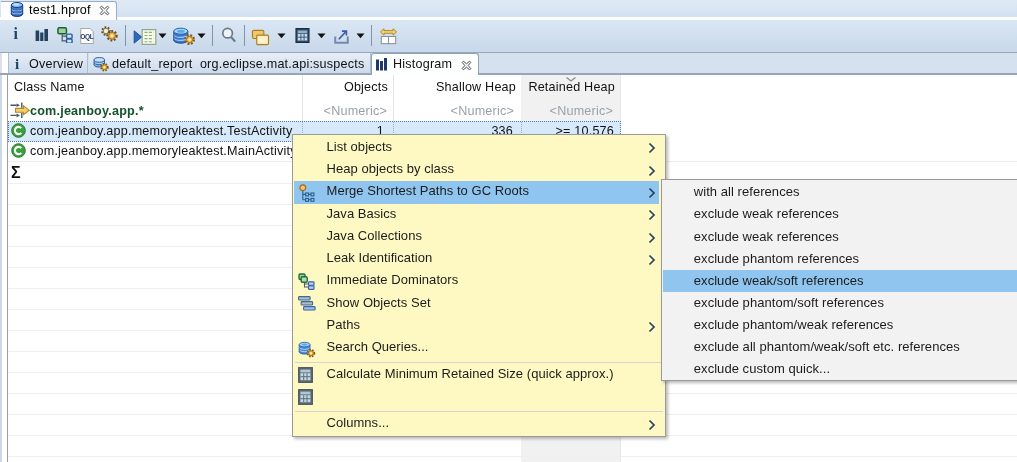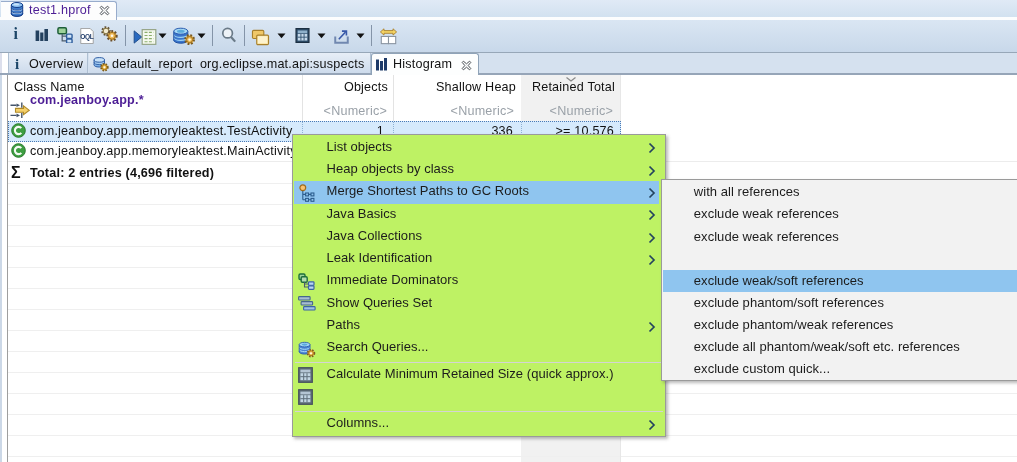--- a/index.html
+++ b/index.html
@@ -30,51 +30,50 @@
       <div class="a" style="left:8px;top:380.5px;width:1009px;height:1px;background:#efefef"></div>
     </div>
 
   <div class="a" style="left:301.5px;top:0;width:1px;height:46px;background:#e3e3e3"></div>
   <div class="a" style="left:392.5px;top:0;width:1px;height:46px;background:#e3e3e3"></div>
   <div class="a" style="left:619.5px;top:0;width:1px;height:387px;background:#e7e7e7"></div>
 
   <div class="a" style="left:14px;top:4.5px">Class Name</div>
   <div class="a r" style="left:301px;top:4.5px;width:87px">Objects</div>
   <div class="a r" style="left:392px;top:4.5px;width:124px">Shallow Heap</div>
-  <div class="a r" style="left:520px;top:4.5px;width:95px">Retained Total</div>
+  <div class="a r" style="left:520px;top:4.5px;width:95px">Retained Heap</div>
   <svg class="a" style="left:565.5px;top:1.5px" width="10" height="5">
       <polyline points="0.5,0.5 5,4 9.5,0.5" fill="none" stroke="#8a8a8a" stroke-width="1.2"></polyline>
     </svg>
 
   <svg class="ic" style="left:9px;top:25px" width="21" height="20" viewBox="0 0 21 20">
     <path d="M1.5 5.2 H7.5 M12.8 2.6 V7.8" stroke="#44546a" stroke-width="1.4"></path>
     <path d="M7.5 3.4 L11 5.2 L7.5 7 Z" fill="#44546a"></path>
     <path d="M1.5 15.4 H7.5 M12.8 12.8 V18" stroke="#44546a" stroke-width="1.4"></path>
     <path d="M7.5 13.6 L11 15.4 L7.5 17.2 Z" fill="#44546a"></path>
     <path d="M6.5 8.4 H14.5 V5.9 L20.3 10.3 L14.5 14.7 V12.2 H6.5 Z" fill="#f5d06a" stroke="#b08a2a" stroke-width="1.1"></path>
   </svg>
-  <div class="a" style="left:30px;top:18px;font-weight:bold;color:#4c1d95">com.jeanboy.app.*</div>
+  <div class="a" style="left:30px;top:29px;font-weight:bold;color:#14532d">com.jeanboy.app.*</div>
   <div class="a r" style="left:301px;top:29px;width:86px;color:#9aa1a8">&lt;Numeric&gt;</div>
   <div class="a r" style="left:392px;top:29px;width:122px;color:#9aa1a8">&lt;Numeric&gt;</div>
   <div class="a r" style="left:520px;top:29px;width:93px;color:#9aa1a8">&lt;Numeric&gt;</div>
 
   <div class="a" style="left:7.5px;top:46px;width:613px;height:20.5px;background:#d6eafc;border:1px dotted #4a7ab5"></div>
   <div class="a" style="left:301.5px;top:47px;width:1px;height:18.5px;border-left:1px dotted #8fb2d4"></div>
   <div class="a" style="left:392.5px;top:47px;width:1px;height:18.5px;border-left:1px dotted #8fb2d4"></div>
   <div class="a" style="left:520.5px;top:47px;width:1px;height:18.5px;border-left:1px dotted #8fb2d4"></div>
   <div class="a" style="left:30px;top:49px">com.jeanboy.app.memoryleaktest.TestActivity</div>
   <div class="a r" style="left:301px;top:49px;width:83px">1</div>
   <div class="a r" style="left:392px;top:49px;width:121px">336</div>
   <div class="a r" style="left:520px;top:49px;width:94px">&gt;= 10,576</div>
 
   <div class="a" style="left:30px;top:69px">com.jeanboy.app.memoryleaktest.MainActivity</div>
 
   <div class="a" style="left:8px;top:86.3px;width:1009px;height:1px;background:#ececec"></div>
   <div class="a" style="left:11px;top:89px;font-size:16px;font-weight:bold">Σ</div>
-  <div class="a" style="left:30px;top:91px;font-weight:bold">Total: 2 entries (4,696 filtered)</div>
 
   <svg class="ic" style="left:11px;top:48px" width="15" height="15" viewBox="0 0 15 15">
     <circle cx="7.5" cy="7.5" r="6.8" fill="#3d9e41" stroke="#2a7a2e" stroke-width="1"></circle>
     <path d="M10.26 9.81 A3.6 3.6 0 1 1 10.26 5.19" stroke="#f4faf4" stroke-width="2.1" fill="none"></path>
   </svg>
   <svg class="ic" style="left:11px;top:68px" width="15" height="15" viewBox="0 0 15 15">
     <circle cx="7.5" cy="7.5" r="6.8" fill="#3d9e41" stroke="#2a7a2e" stroke-width="1"></circle>
     <path d="M10.26 9.81 A3.6 3.6 0 1 1 10.26 5.19" stroke="#f4faf4" stroke-width="2.1" fill="none"></path>
   </svg>
 </div>
@@ -91,21 +90,21 @@
   <rect x="1.3" y="4" width="11.4" height="8.8" fill="#3f7ccc"></rect>
   <path d="M1.3 12.8 a5.7 2.5 0 0 0 11.4 0" fill="none" stroke="#16408c" stroke-width="0.9"></path>
   <path d="M1.3 9.9 a5.7 2.5 0 0 0 11.4 0" fill="none" stroke="#d6e8fa" stroke-width="1.1"></path>
   <path d="M1.3 9.6 a5.7 2.5 0 0 0 11.4 0" fill="none" stroke="#16408c" stroke-width="0.8"></path>
   <path d="M1.3 7 a5.7 2.5 0 0 0 11.4 0" fill="none" stroke="#d6e8fa" stroke-width="1.1"></path>
   <path d="M1.3 6.7 a5.7 2.5 0 0 0 11.4 0" fill="none" stroke="#16408c" stroke-width="0.8"></path>
   <path d="M1.3 4 v8.8 M12.7 4 v8.8" stroke="#16408c" stroke-width="1"></path>
   <ellipse cx="7" cy="4" rx="5.7" ry="2.5" fill="#8ec2f2" stroke="#16408c" stroke-width="1"></ellipse>
   <ellipse cx="6.2" cy="3.4" rx="3" ry="1.1" fill="#c8e4fa"></ellipse>
 </svg>
-<div class="a" style="left:29px;top:3px;color:#4c1d95">test1.hprof</div>
+<div class="a" style="left:29px;top:3px;color:#000000">test1.hprof</div>
 <svg class="ic" style="left:98.5px;top:5px" width="11" height="11" viewBox="0 0 11 11">
   <path d="M1.2 2.4 L2.4 1.2 L5.5 3.8 L8.6 1.2 L9.8 2.4 L7.2 5.5 L9.8 8.6 L8.6 9.8 L5.5 7.2 L2.4 9.8 L1.2 8.6 L3.8 5.5 Z" fill="none" stroke="#4a4f55" stroke-width="1"></path>
 </svg>
 
 <div class="a" id="toolbar" style="left:0;top:20px;width:1017px;height:31.5px;background:linear-gradient(#dae6f3,#c8d8ea)">
   <div class="a" style="left:125px;top:5px;width:1px;height:21px;background:#8494a8"></div>
   <div class="a" style="left:211.7px;top:5px;width:1px;height:21px;background:#8494a8"></div>
   <div class="a" style="left:243.7px;top:5px;width:1px;height:21px;background:#8494a8"></div>
   <div class="a" style="left:370.7px;top:5px;width:1px;height:21px;background:#8494a8"></div>
 </div>
@@ -230,21 +229,21 @@
 <svg class="ic" style="left:376px;top:58px" width="13" height="13" viewBox="0 0 13 13">
   <rect x="0" y="1.5" width="3" height="11" fill="#1e3a68"></rect>
   <rect x="4" y="3" width="3" height="9.5" fill="#1e3a68"></rect>
   <rect x="8" y="0" width="3" height="12.5" fill="#1e3a68"></rect>
 </svg>
 <div class="a" style="left:393px;top:57px">Histogram</div>
 <svg class="ic" style="left:461px;top:59.5px" width="11" height="11" viewBox="0 0 11 11">
   <path d="M1.2 2.4 L2.4 1.2 L5.5 3.8 L8.6 1.2 L9.8 2.4 L7.2 5.5 L9.8 8.6 L8.6 9.8 L5.5 7.2 L2.4 9.8 L1.2 8.6 L3.8 5.5 Z" fill="none" stroke="#4a4f55" stroke-width="1"></path>
 </svg>
 
-<div class="a" id="menu" style="left:292px;top:133.5px;width:374px;height:303.5px;background:#bef264;border:1px solid #9a9a9a;box-shadow:2px 2px 3px rgba(90,90,90,.42);font-size:13px;color:#1c1c1c;letter-spacing:0.05px">
+<div class="a" id="menu" style="left:292px;top:133.5px;width:374px;height:303.5px;background:#fef9c3;border:1px solid #9a9a9a;box-shadow:2px 2px 3px rgba(90,90,90,.42);font-size:13px;color:#1c1c1c;letter-spacing:0.05px">
     <div class="a" style="left:33.5px;top:4.1px">List objects</div>
     <svg class="a" style="left:355px;top:7.8px" width="8" height="12">
       <polyline points="1.5,1.5 6,6 1.5,10.5" fill="none" stroke="#24435f" stroke-width="1.7"></polyline>
     </svg>
     <div class="a" style="left:33.5px;top:26.400000000000002px">Heap objects by class</div>
     <svg class="a" style="left:355px;top:30.1px" width="8" height="12">
       <polyline points="1.5,1.5 6,6 1.5,10.5" fill="none" stroke="#24435f" stroke-width="1.7"></polyline>
     </svg>
     <div class="a" style="left:1px;top:46.9px;width:365px;height:22.3px;background:#8fc5ef"></div>
     <div class="a" style="left:33.5px;top:48.699999999999996px">Merge Shortest Paths to GC Roots</div>
@@ -276,21 +275,21 @@
     <div class="a" style="left:33.5px;top:137.9px">Immediate Dominators</div>
     <span style="position:absolute;left:5px;top:138.6px">
       <svg width="17" height="17" viewBox="0 0 17 17" style="display:block">
         <rect x="1" y="1" width="6" height="5.5" rx="1.2" fill="#9ed29a" stroke="#1d6e3c" stroke-width="1.4"></rect>
         <rect x="3.2" y="3.8" width="6" height="5.5" rx="1.2" fill="#b4dcae" stroke="#1d6e3c" stroke-width="1.4"></rect>
         <path d="M6.5 9.3 V14 H10.5 M6.5 11 H10.5" fill="none" stroke="#4d5d6d" stroke-width="1.1"></path>
         <rect x="10.5" y="8.8" width="5.5" height="3.6" rx="0.8" fill="#b8d4f4" stroke="#3c64a4" stroke-width="1.2"></rect>
         <rect x="10.5" y="12.8" width="5.5" height="3.6" rx="0.8" fill="#b8d4f4" stroke="#3c64a4" stroke-width="1.2"></rect>
       </svg>
     </span>
-    <div class="a" style="left:33.5px;top:160.20000000000002px">Show Queries Set</div>
+    <div class="a" style="left:33.5px;top:160.20000000000002px">Show Objects Set</div>
     <span style="position:absolute;left:5px;top:160.9px">
       <svg width="18" height="17" viewBox="0 0 18 17" style="display:block">
         <rect x="0.6" y="1.6" width="11.5" height="3.4" rx="0.8" fill="#a8bed2" stroke="#46688c" stroke-width="1.1"></rect>
         <rect x="3.1" y="6.6" width="11.5" height="3.4" rx="0.8" fill="#a8bed2" stroke="#46688c" stroke-width="1.1"></rect>
         <rect x="5.6" y="11.6" width="11.5" height="3.4" rx="0.8" fill="#9fc2e4" stroke="#3c64a4" stroke-width="1.1"></rect>
       </svg>
     </span>
     <div class="a" style="left:33.5px;top:182.5px">Paths</div>
     <svg class="a" style="left:355px;top:186.2px" width="8" height="12">
       <polyline points="1.5,1.5 6,6 1.5,10.5" fill="none" stroke="#24435f" stroke-width="1.7"></polyline>
@@ -332,19 +331,20 @@
       <polyline points="1.5,1.5 6,6 1.5,10.5" fill="none" stroke="#24435f" stroke-width="1.7"></polyline>
     </svg>
     <div class="a" style="left:2px;top:227.2px;width:368px;height:1px;background:#d4d4d4"></div>
     <div class="a" style="left:2px;top:276.2px;width:368px;height:1px;background:#d4d4d4"></div>
   </div>
 
 <div class="a" id="submenu" style="left:661px;top:178.7px;width:359px;height:202px;background:#f2f2f2;border:1px solid #9a9a9a;box-shadow:2px 2px 3px rgba(90,90,90,.42);font-size:13px;color:#1c1c1c;letter-spacing:0.05px">
     <div class="a" style="left:31.8px;top:4.7px">with all references</div>
     <div class="a" style="left:31.8px;top:26.800000000000004px">exclude weak references</div>
     <div class="a" style="left:31.8px;top:48.900000000000006px">exclude weak references</div>
+    <div class="a" style="left:31.8px;top:71px">exclude phantom references</div>
     <div class="a" style="left:1px;top:90.5px;width:357px;height:22.1px;background:#8fc5ef"></div>
     <div class="a" style="left:31.8px;top:93.1px">exclude weak/soft references</div>
     <div class="a" style="left:31.8px;top:115.19999999999999px">exclude phantom/soft references</div>
     <div class="a" style="left:31.8px;top:137.3px">exclude phantom/weak references</div>
     <div class="a" style="left:31.8px;top:159.4px">exclude all phantom/weak/soft etc. references</div>
     <div class="a" style="left:31.8px;top:181.5px">exclude custom quick...</div>
   </div>
 
 </body></html>

